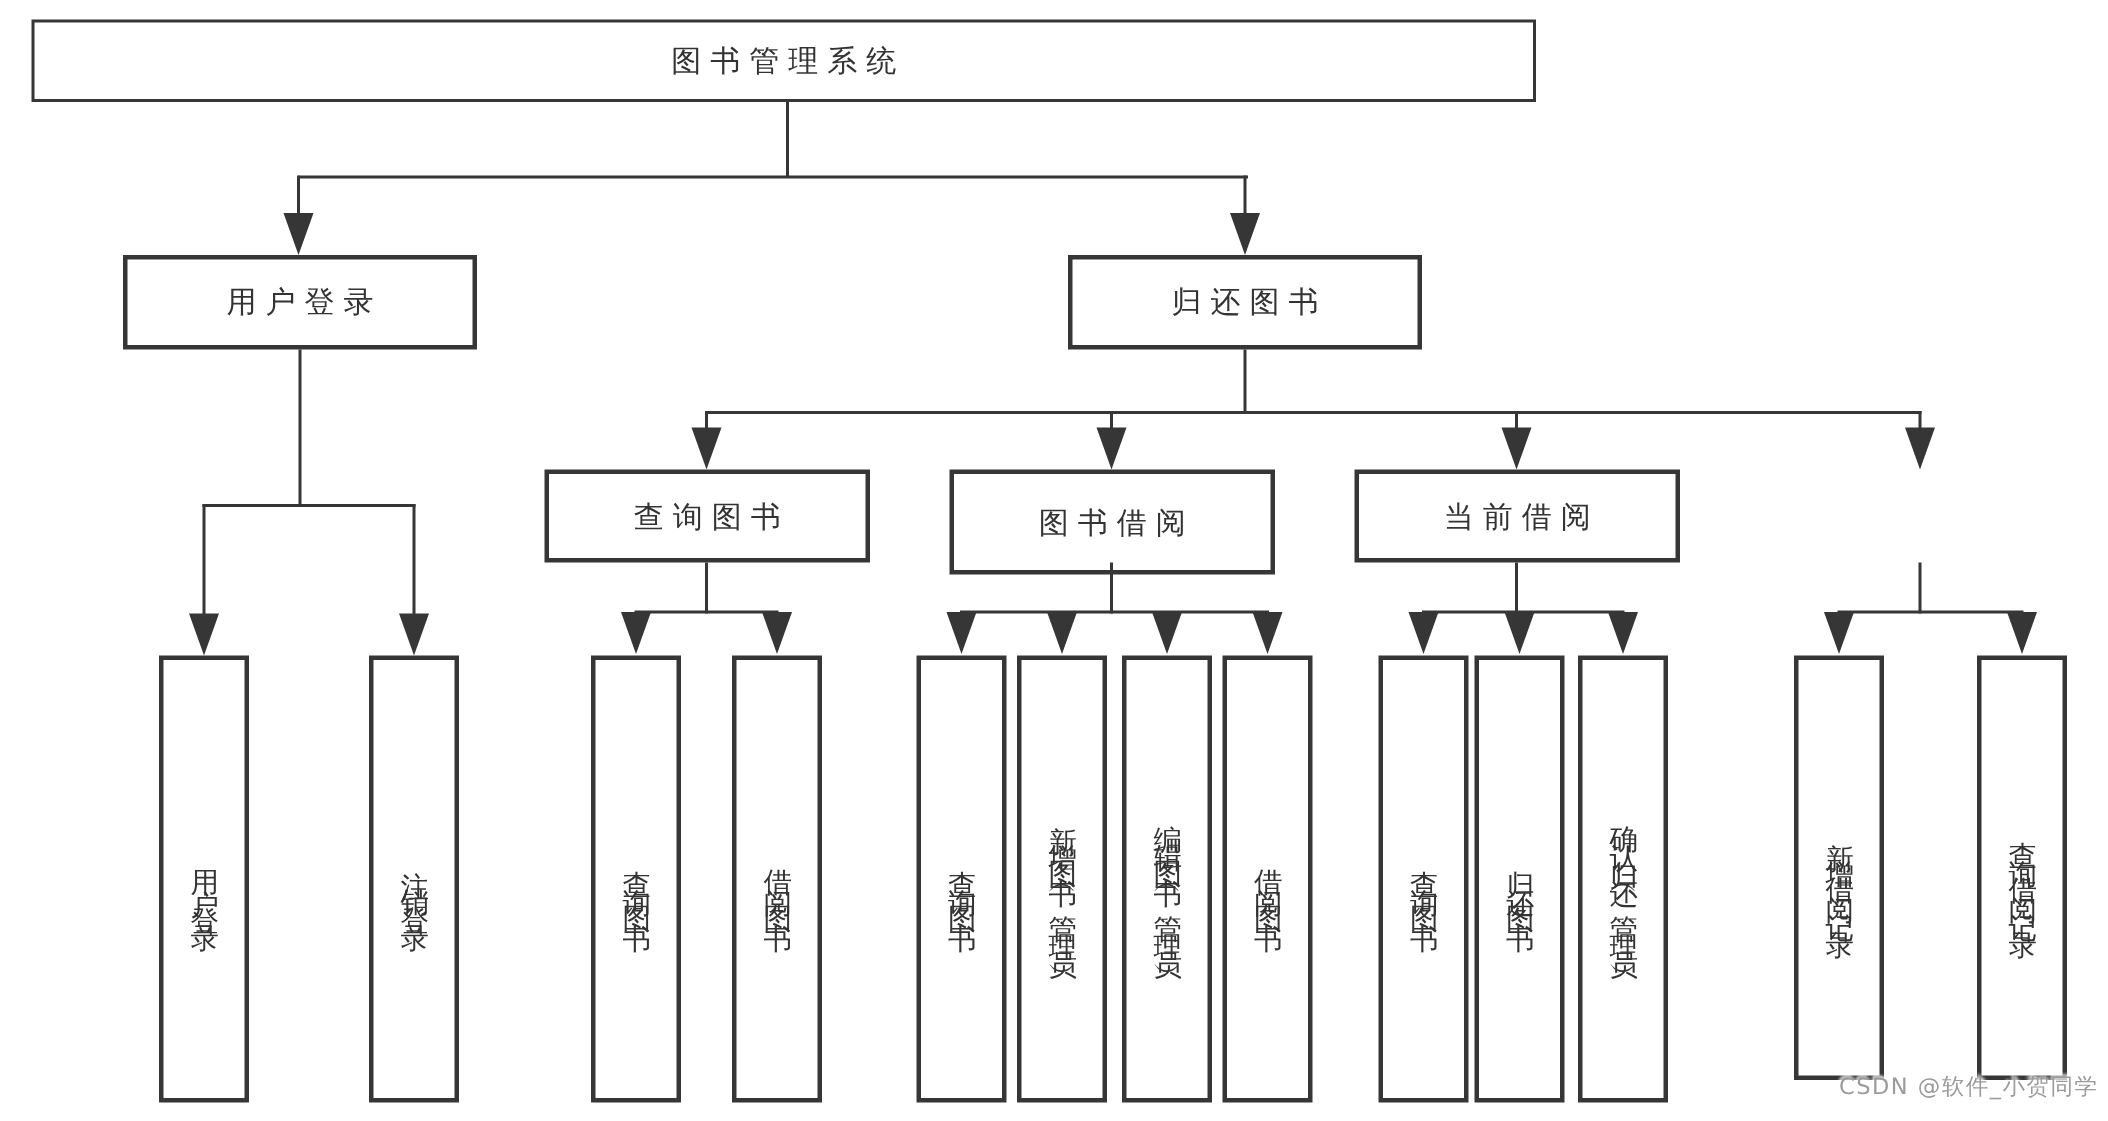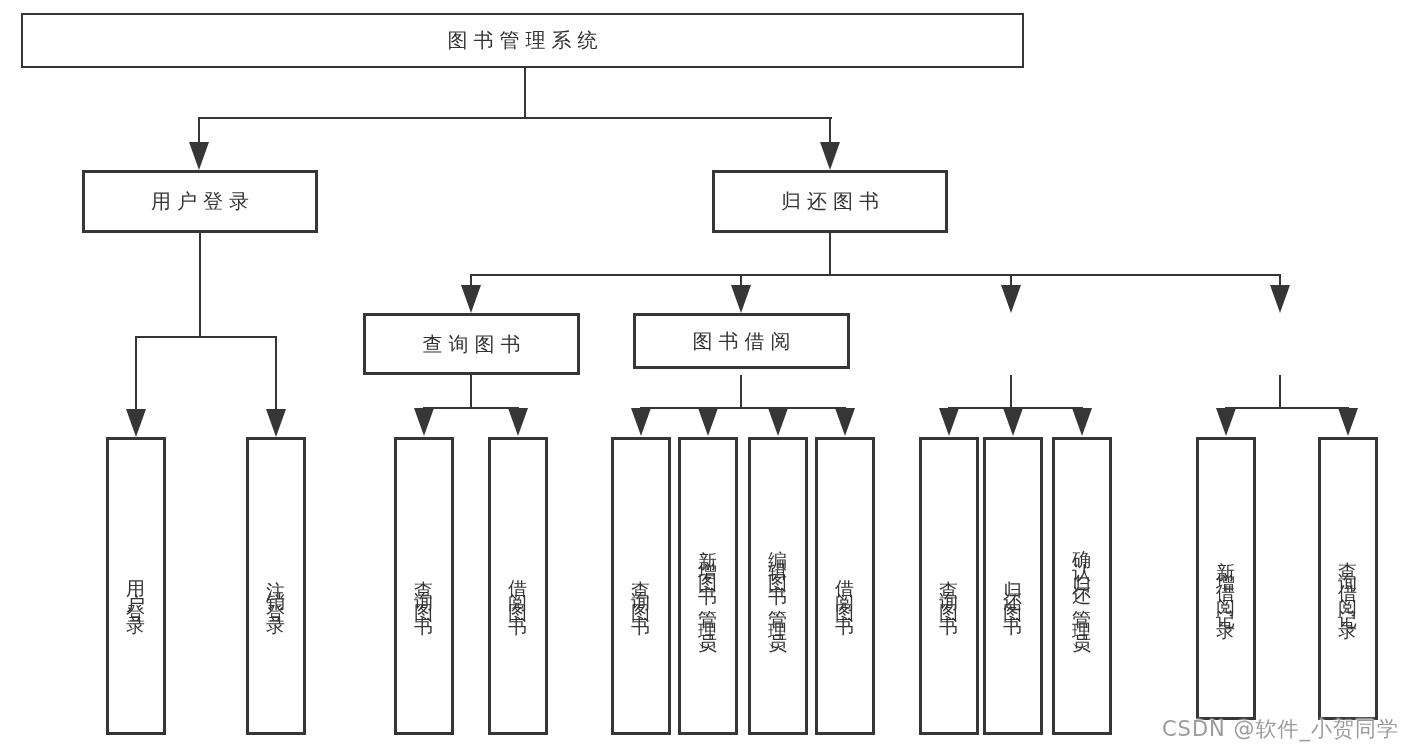--- a/index.html
+++ b/index.html
@@ -49,21 +49,21 @@
     border-left:10px solid transparent;
     border-right:10px solid transparent;
     border-top:28px solid var(--line);
   }
 
   
   .watermark{
     position:absolute;
     top:715px;
     right:6px;
-    font-size:21px;
+    font-size:15px;
     letter-spacing:1px;
     color:var(--wm);
     text-shadow:1px 1px 2px #ffffff,-1px -1px 2px #ffffff,0 0 3px #ffffff;
     white-space:nowrap;
   }
 </style>
 </head>
 <body>
 
 <div class="canvas">
@@ -100,22 +100,25 @@
   <div class="line" style="left:1010px;top:274px;width:2px;height:12px;"></div>
   <div class="line" style="left:1279px;top:274px;width:2px;height:12px;"></div>
   <div class="arr" style="left:461px;top:285px;"></div>
   <div class="arr" style="left:731px;top:285px;"></div>
   <div class="arr" style="left:1001px;top:285px;"></div>
   <div class="arr" style="left:1270px;top:285px;"></div>
 
   <div class="box" style="left:363px;top:313px;width:217px;height:62px;">
     <span class="hlabel">查询图书</span>
   </div>
-  <div class="box" style="left:633px;top:313px;width:217px;height:56px;">
+  <div class="box" style="left:633px;top:313px;width:217px;height:70px;">
     <span class="hlabel">图书借阅</span>
+  </div>
+  <div class="box" style="left:903px;top:313px;width:217px;height:62px;">
+    <span class="hlabel">当前借阅</span>
   </div>
 
   <div class="line" style="left:470px;top:375px;width:2px;height:34px;"></div>
   <div class="line" style="left:423px;top:407px;width:96px;height:2px;"></div>
   <div class="arr" style="left:414px;top:408px;"></div>
   <div class="arr" style="left:508px;top:408px;"></div>
 
   <div class="line" style="left:740px;top:375px;width:2px;height:34px;"></div>
   <div class="line" style="left:640px;top:407px;width:206px;height:2px;"></div>
   <div class="arr" style="left:631px;top:408px;"></div>

